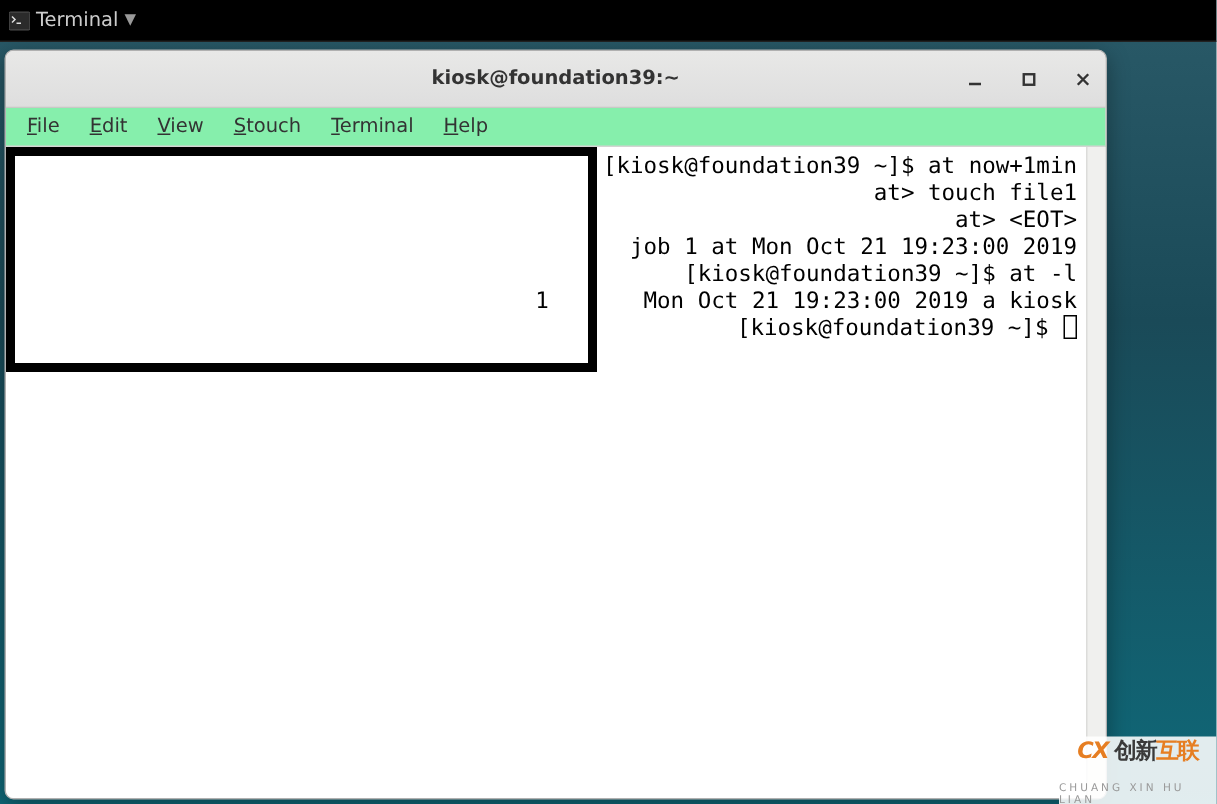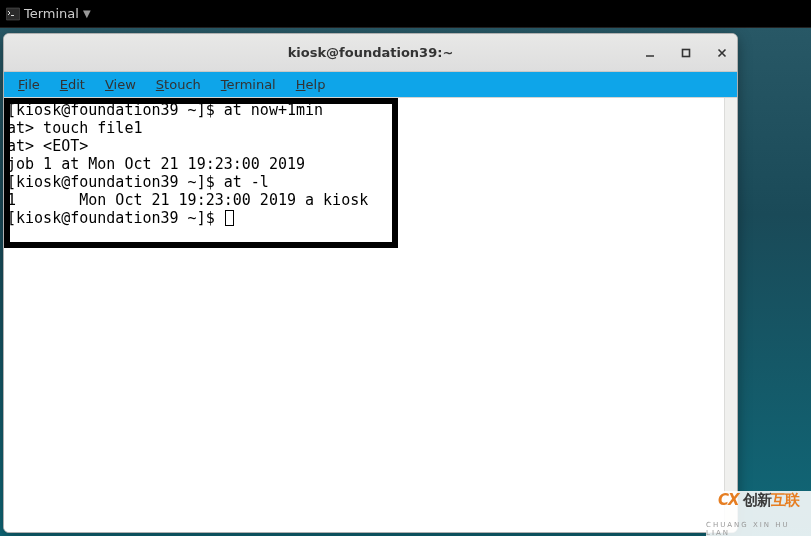--- a/index.html
+++ b/index.html
@@ -80,21 +80,21 @@
     display: inline-flex;
     align-items: center;
     justify-content: center;
     color: #333;
     font-size: 13px;
     cursor: default;
   }
 
   .menubar {
     height: 26px;
-    background: #0ea5e9;
+    background: #86efac;
     border-bottom: 1px solid #d4d4d2;
     display: flex;
     align-items: center;
     padding: 0 4px;
     font-size: 13px;
     color: #333;
     gap: 0;
   }
   .menubar .menu-item {
     padding: 3px 10px;
@@ -111,20 +111,21 @@
     line-height: 18px;
     color: #000;
     padding: 0;
   }
 
   .code-area {
     position: absolute;
     top: 0; left: 0; right: 16px;
     white-space: pre;
     padding: 3px 3px;
+    text-align: right;
   }
 
   .highlight-box {
     position: absolute;
     top: 0px;
     left: 0px;
     width: 394px;
     height: 150px;
     border: 6px solid #000;
     pointer-events: none;

